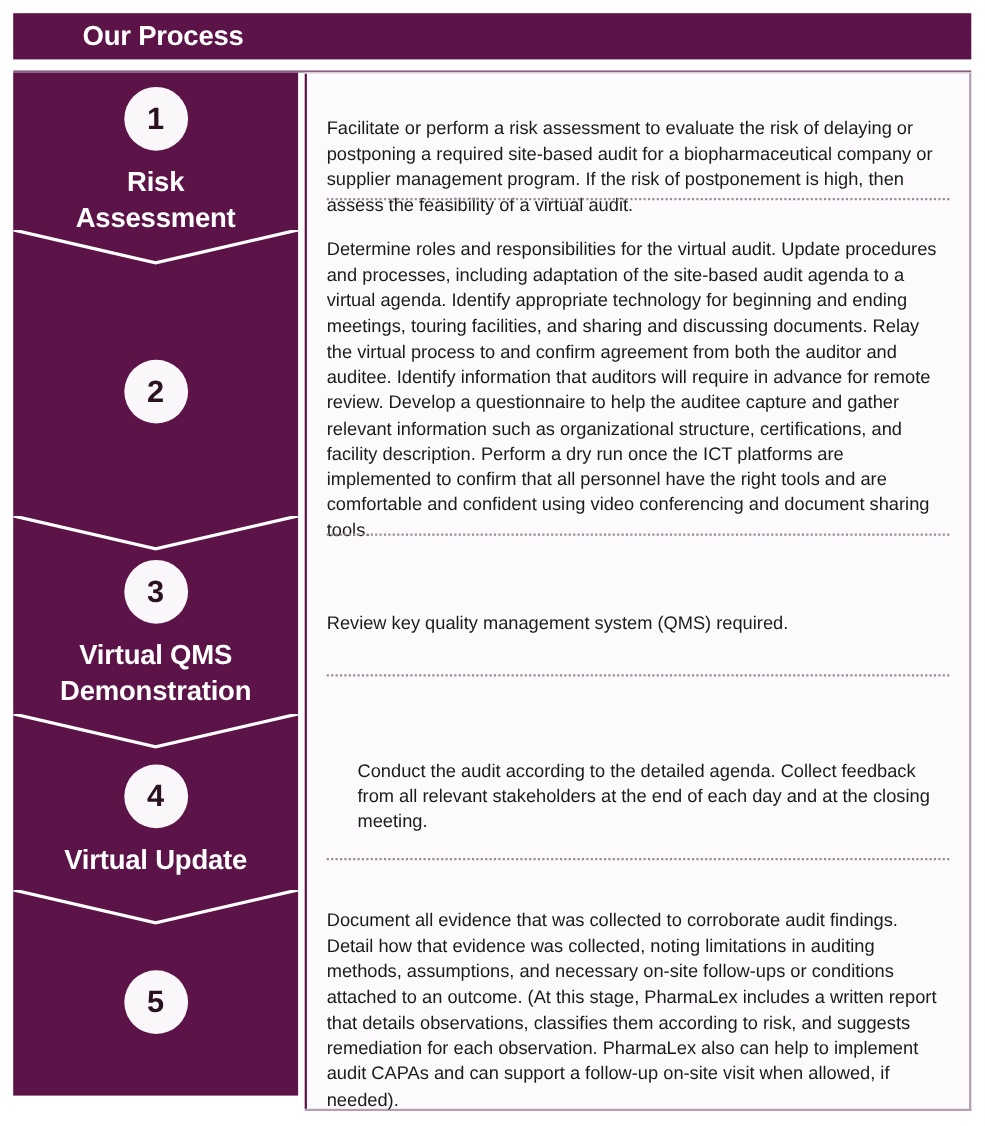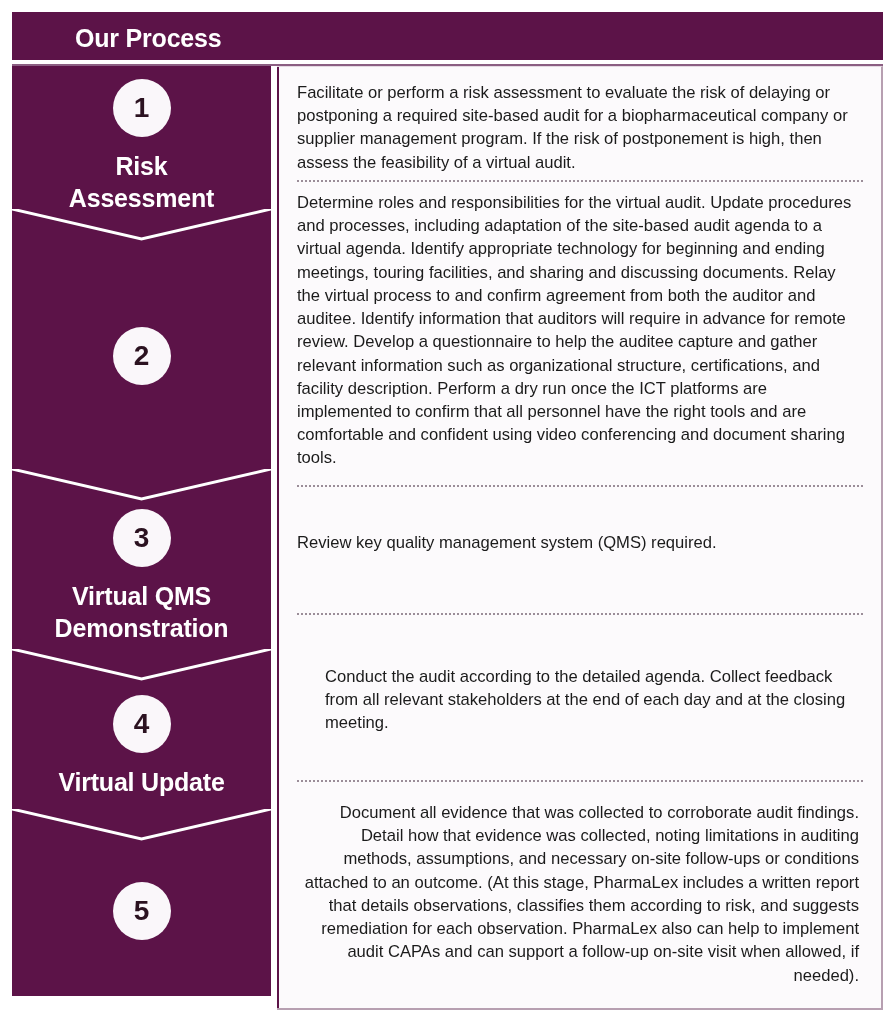--- a/index.html
+++ b/index.html
@@ -18,21 +18,21 @@
     background: #ffffff;
     padding: 12px 10px 14px 12px;
   }
 
   
   .header-bar {
     position: absolute;
     left: 12px;
     top: 12px;
     width: 871px;
-    height: 53px;
+    height: 42px;
     background: #5C1348;
     display: flex;
     align-items: center;
   }
   .header-title {
     color: #ffffff;
     font-size: 25px;
     font-weight: bold;
     letter-spacing: -0.2px;
     margin-left: 63px;
@@ -120,20 +120,21 @@
     border-right: 2px solid #B79FB1;
     border-bottom: 2px solid #B79FB1;
     border-top: 1px solid #E4D9E2;
   }
 
   .content-block {
     position: absolute;
     left: 0;
     width: 100%;
     padding: 0 22px 0 20px;
+    margin-top: 24px;
   }
   .content-text {
     font-size: 16.6px;
     line-height: 1.40;
     color: #1b1b1b;
   }
 
   .block-divider {
     position: absolute;
     left: 20px;
@@ -217,18 +218,18 @@
       </div>
       <div class="block-divider" style="top: 418px;"></div>
       <div class="content-block" style="top: 464px;">
         <div class="content-text">Review key quality management system (QMS) required.</div>
       </div>
       <div class="block-divider" style="top: 546px;"></div>
       <div class="content-block" style="top: 598px; padding-left: 48px;">
         <div class="content-text">Conduct the audit according to the detailed agenda. Collect feedback from all relevant stakeholders at the end of each day and at the closing meeting.</div>
       </div>
       <div class="block-divider" style="top: 713px;"></div>
-      <div class="content-block" style="top: 734px; text-align: right;">
+      <div class="content-block" style="top: 734px;">
         <div class="content-text">Document all evidence that was collected to corroborate audit findings. Detail how that evidence was collected, noting limitations in auditing methods, assumptions, and necessary on-site follow-ups or conditions attached to an outcome. (At this stage, PharmaLex includes a written report that details observations, classifies them according to risk, and suggests remediation for each observation. PharmaLex also can help to implement audit CAPAs and can support a follow-up on-site visit when allowed, if needed).</div>
       </div>
     </div>
 
 </div>
 
 </body></html>

